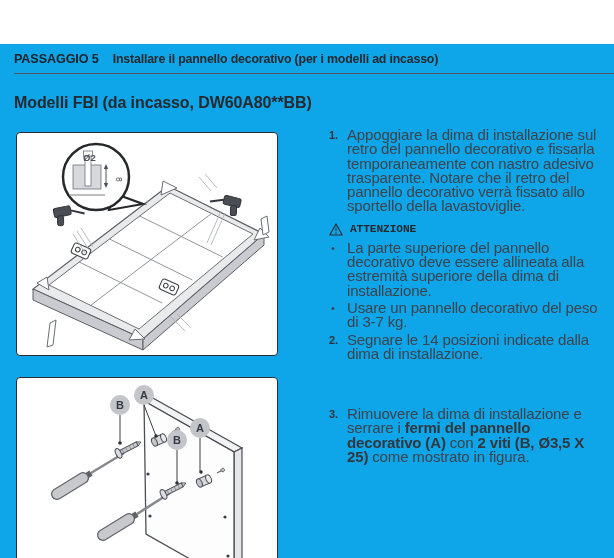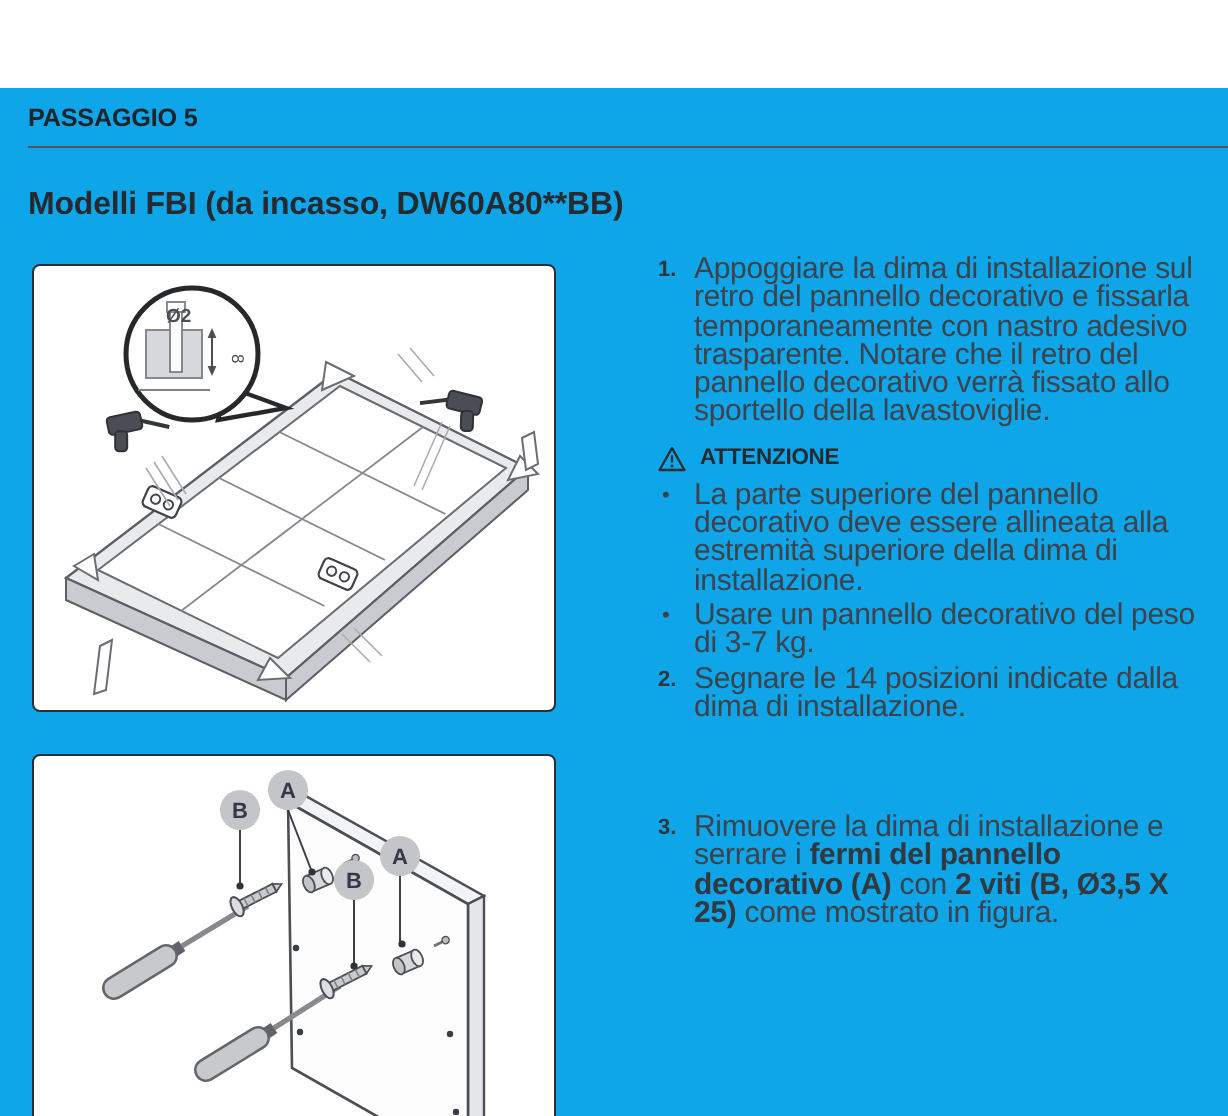--- a/index.html
+++ b/index.html
@@ -30,36 +30,37 @@
   .figbox.f2 { height: 214px; }
   .figbox svg { display: block; }
   .rightcol { margin-left: 51px; width: 276px; margin-top: -4px; }
   .row { display: flex; align-items: flex-start; }
   .num {
     flex: 0 0 18px; font-weight: 700; font-size: 11px; line-height: 14.3px; color: #30343b;
   }
   .btxt, .ntxt { font-size: 15px; line-height: 14.3px; color: #3e434b; letter-spacing: -0.15px; }
   .b { font-weight: 700; color: #33373e; }
   .dot { flex: 0 0 18px; font-size: 11px; line-height: 14.3px; color: #3e434b; padding-left: 2px; }
-  .attention { display: flex; align-items: center; gap: 7px; margin: 8px 0 5px 0; }
+  .attention { display: flex; align-items: center; gap: 7px; margin: 8px 0 5px 0; font-family: Liberation Mono, monospace; }
   .attention .atxt { font-size: 11.2px; font-weight: 700; color: #26292e; letter-spacing: -0.1px; }
   .warn-ic { width: 14px; height: 13px; display: inline-block; }
   .mb3 { margin-bottom: 3px; }
   .mb9 { margin-bottom: 9px; }
   .mt2 { margin-top: 2px; }
   .step3 { margin-top: 46px; }
   text { font-family: "Liberation Sans", sans-serif; }
 </style>
 </head>
 <body>
 
 <div class="page">
 
   <div class="hdr">
     <span class="step">PASSAGGIO 5</span>
+    <span class="ttl">Installare il pannello decorativo (per i modelli ad incasso)</span>
   </div>
 
   <div class="subtitle">Modelli FBI (da incasso, DW60A80**BB)</div>
 
   <div class="content">
 
     <div class="leftcol">
 
       <div class="figbox f1">
         <svg width="262" height="224" viewBox="0 0 262 224">

